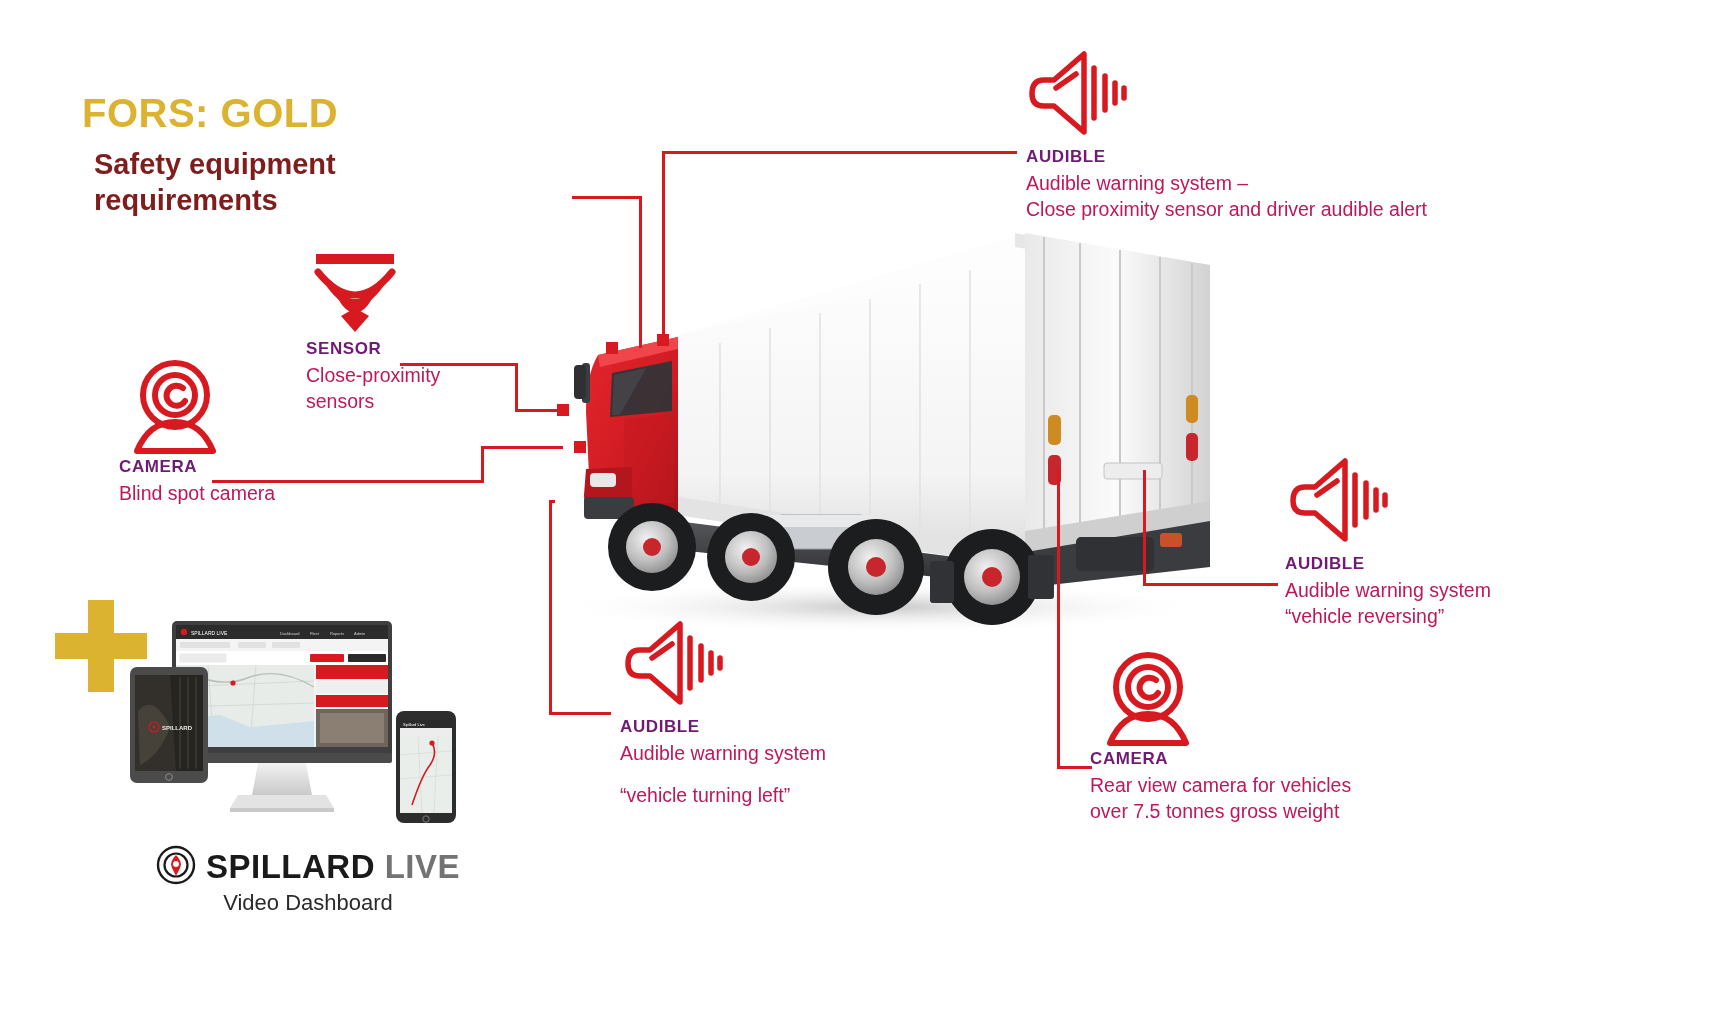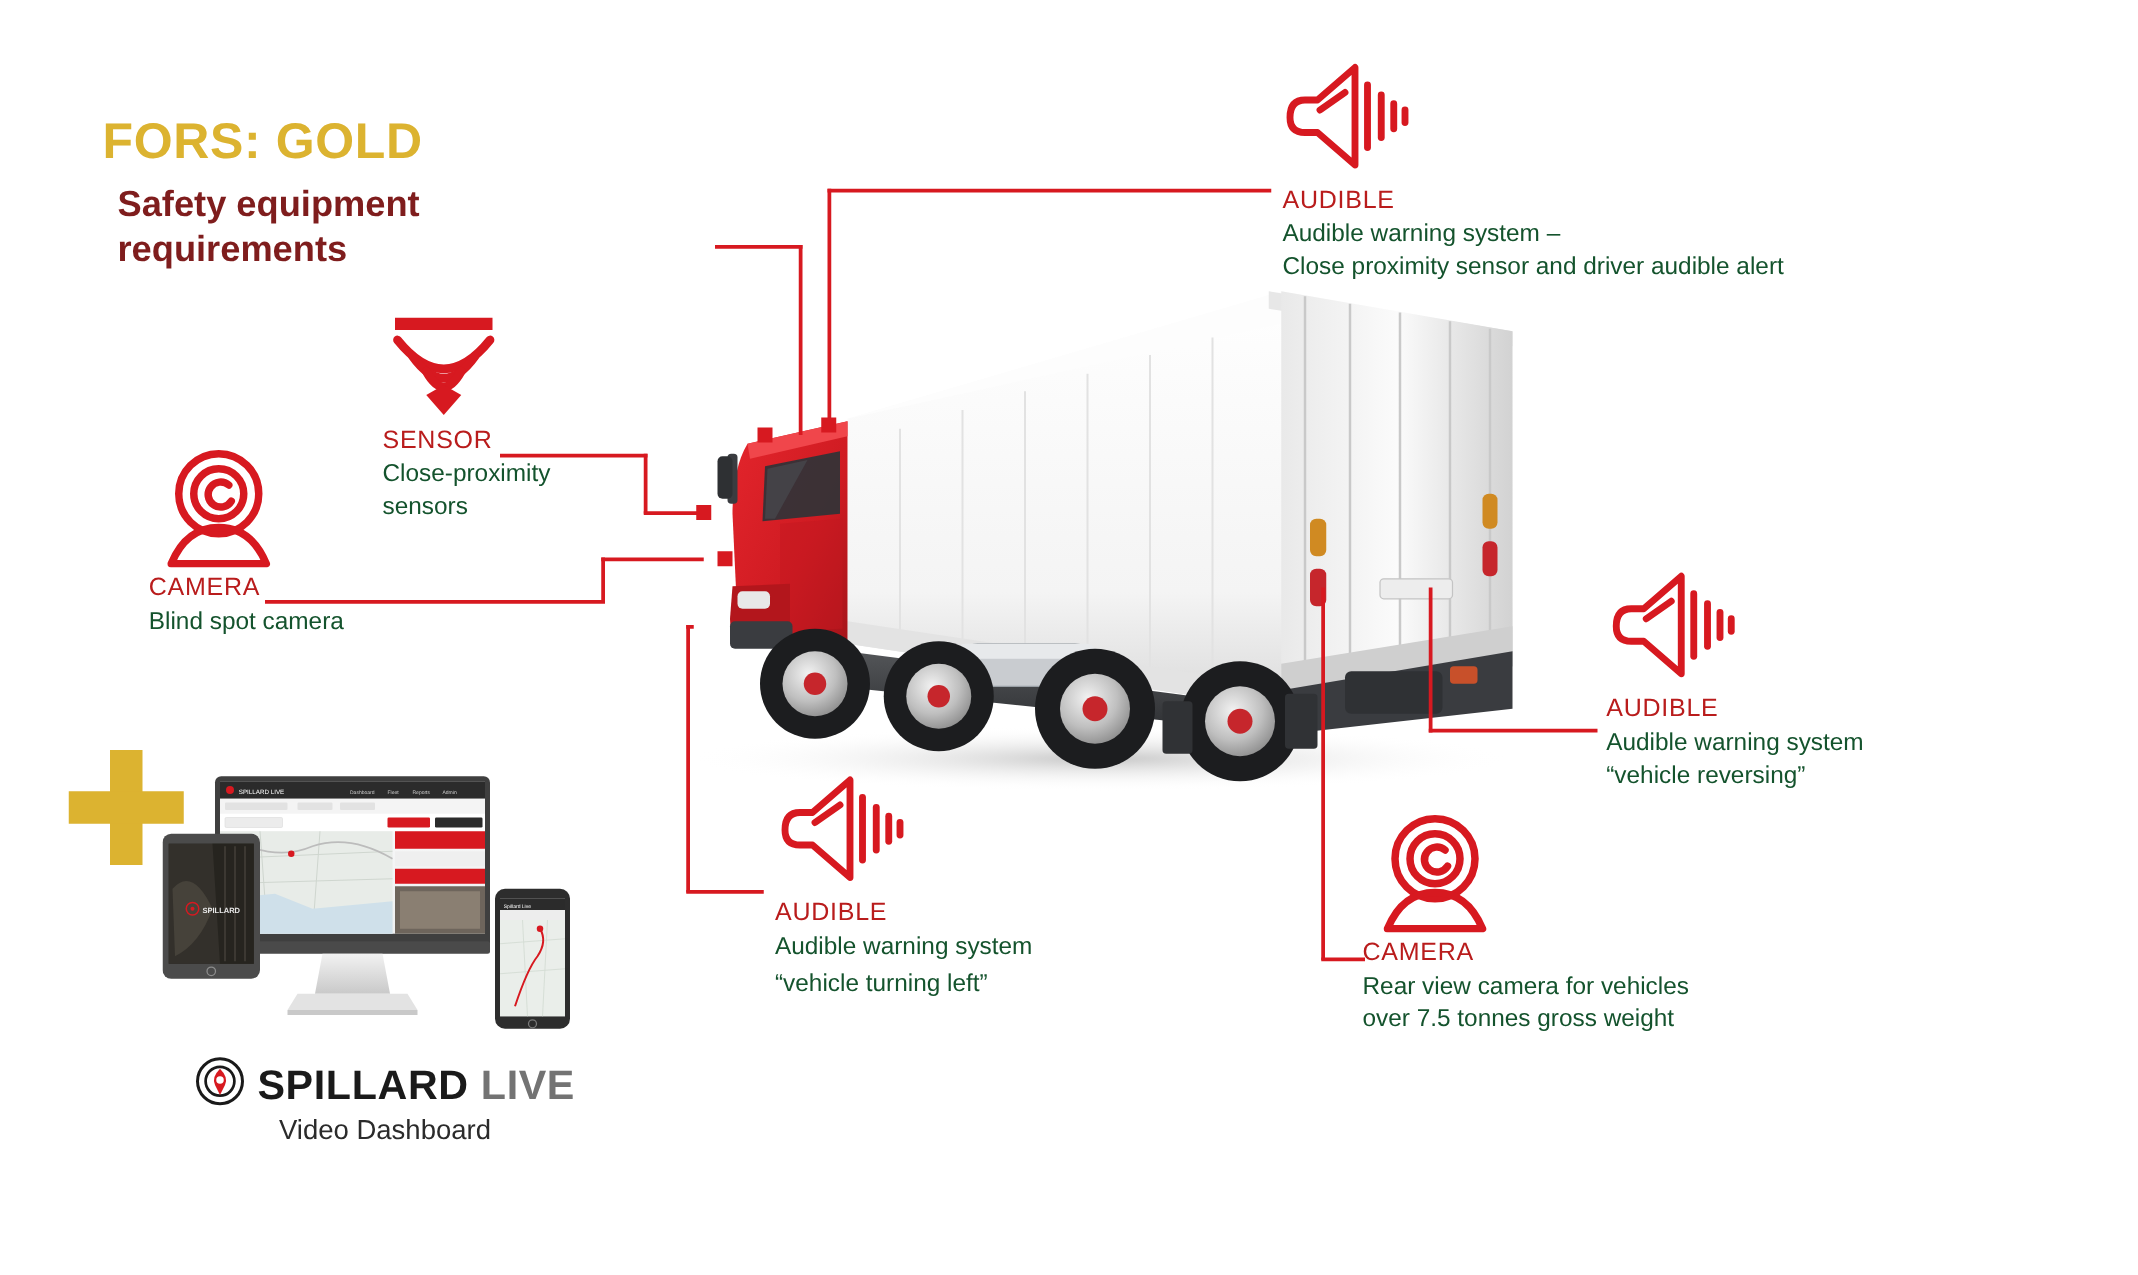--- a/index.html
+++ b/index.html
@@ -32,30 +32,30 @@
     font-weight: bold;
     color: #7f1d1d;
     line-height: 1.25;
     margin: 12px;
     white-space: pre-line;
   }
 
   
   .callout { position: absolute; }
   .co-label {
-    font-size: 20px;
-    font-weight: normal;
+    font-size: 17px;
+    font-weight: bold;
     letter-spacing: 0.6px;
-    color: #b91c1c;
+    color: #701a75;
     line-height: 1.1;
     white-space: nowrap;
   }
   .co-desc {
     font-size: 19.5px;
-    color: #14532d;
+    color: #be185d;
     line-height: 1.33;
     white-space: pre-line;
     margin-top: 4px;
   }
 
   
   .ln { position: absolute; background: #d71920; }
   .ln-h { height: 3px; }
   .ln-v { width: 3px; }
   .dot { position: absolute; background: #d71920; width: 12px; height: 12px; }
@@ -294,21 +294,21 @@
         <path d="M58 6 L58 84 L28 58 L18 58 Q6 58 6 46 Q6 32 18 32 L28 32 Z"></path>
         <line x1="30" y1="40" x2="50" y2="26"></line>
         <line x1="68" y1="20" x2="68" y2="70"></line>
         <line x1="79" y1="28" x2="79" y2="62"></line>
         <line x1="89" y1="35" x2="89" y2="55"></line>
         <line x1="98" y1="40" x2="98" y2="50"></line>
       </svg>
     </div>
     <div class="co-label">AUDIBLE</div>
     <div class="co-desc">Audible warning system</div>
-    <div class="co-desc quote" style="margin-top:4px;">“vehicle turning left”</div>
+    <div class="co-desc quote" style="margin-top:16px;">“vehicle turning left”</div>
   </div>
 
   <div class="callout" style="left:1285px; top:455px;">
     <div style="margin-left:2px; margin-bottom:6px;">
       <svg width="110" height="90" viewBox="0 0 110 90" fill="none" stroke="#d71920" stroke-width="5.5" stroke-linecap="round" stroke-linejoin="round">
         <path d="M58 6 L58 84 L28 58 L18 58 Q6 58 6 46 Q6 32 18 32 L28 32 Z"></path>
         <line x1="30" y1="40" x2="50" y2="26"></line>
         <line x1="68" y1="20" x2="68" y2="70"></line>
         <line x1="79" y1="28" x2="79" y2="62"></line>
         <line x1="89" y1="35" x2="89" y2="55"></line>

